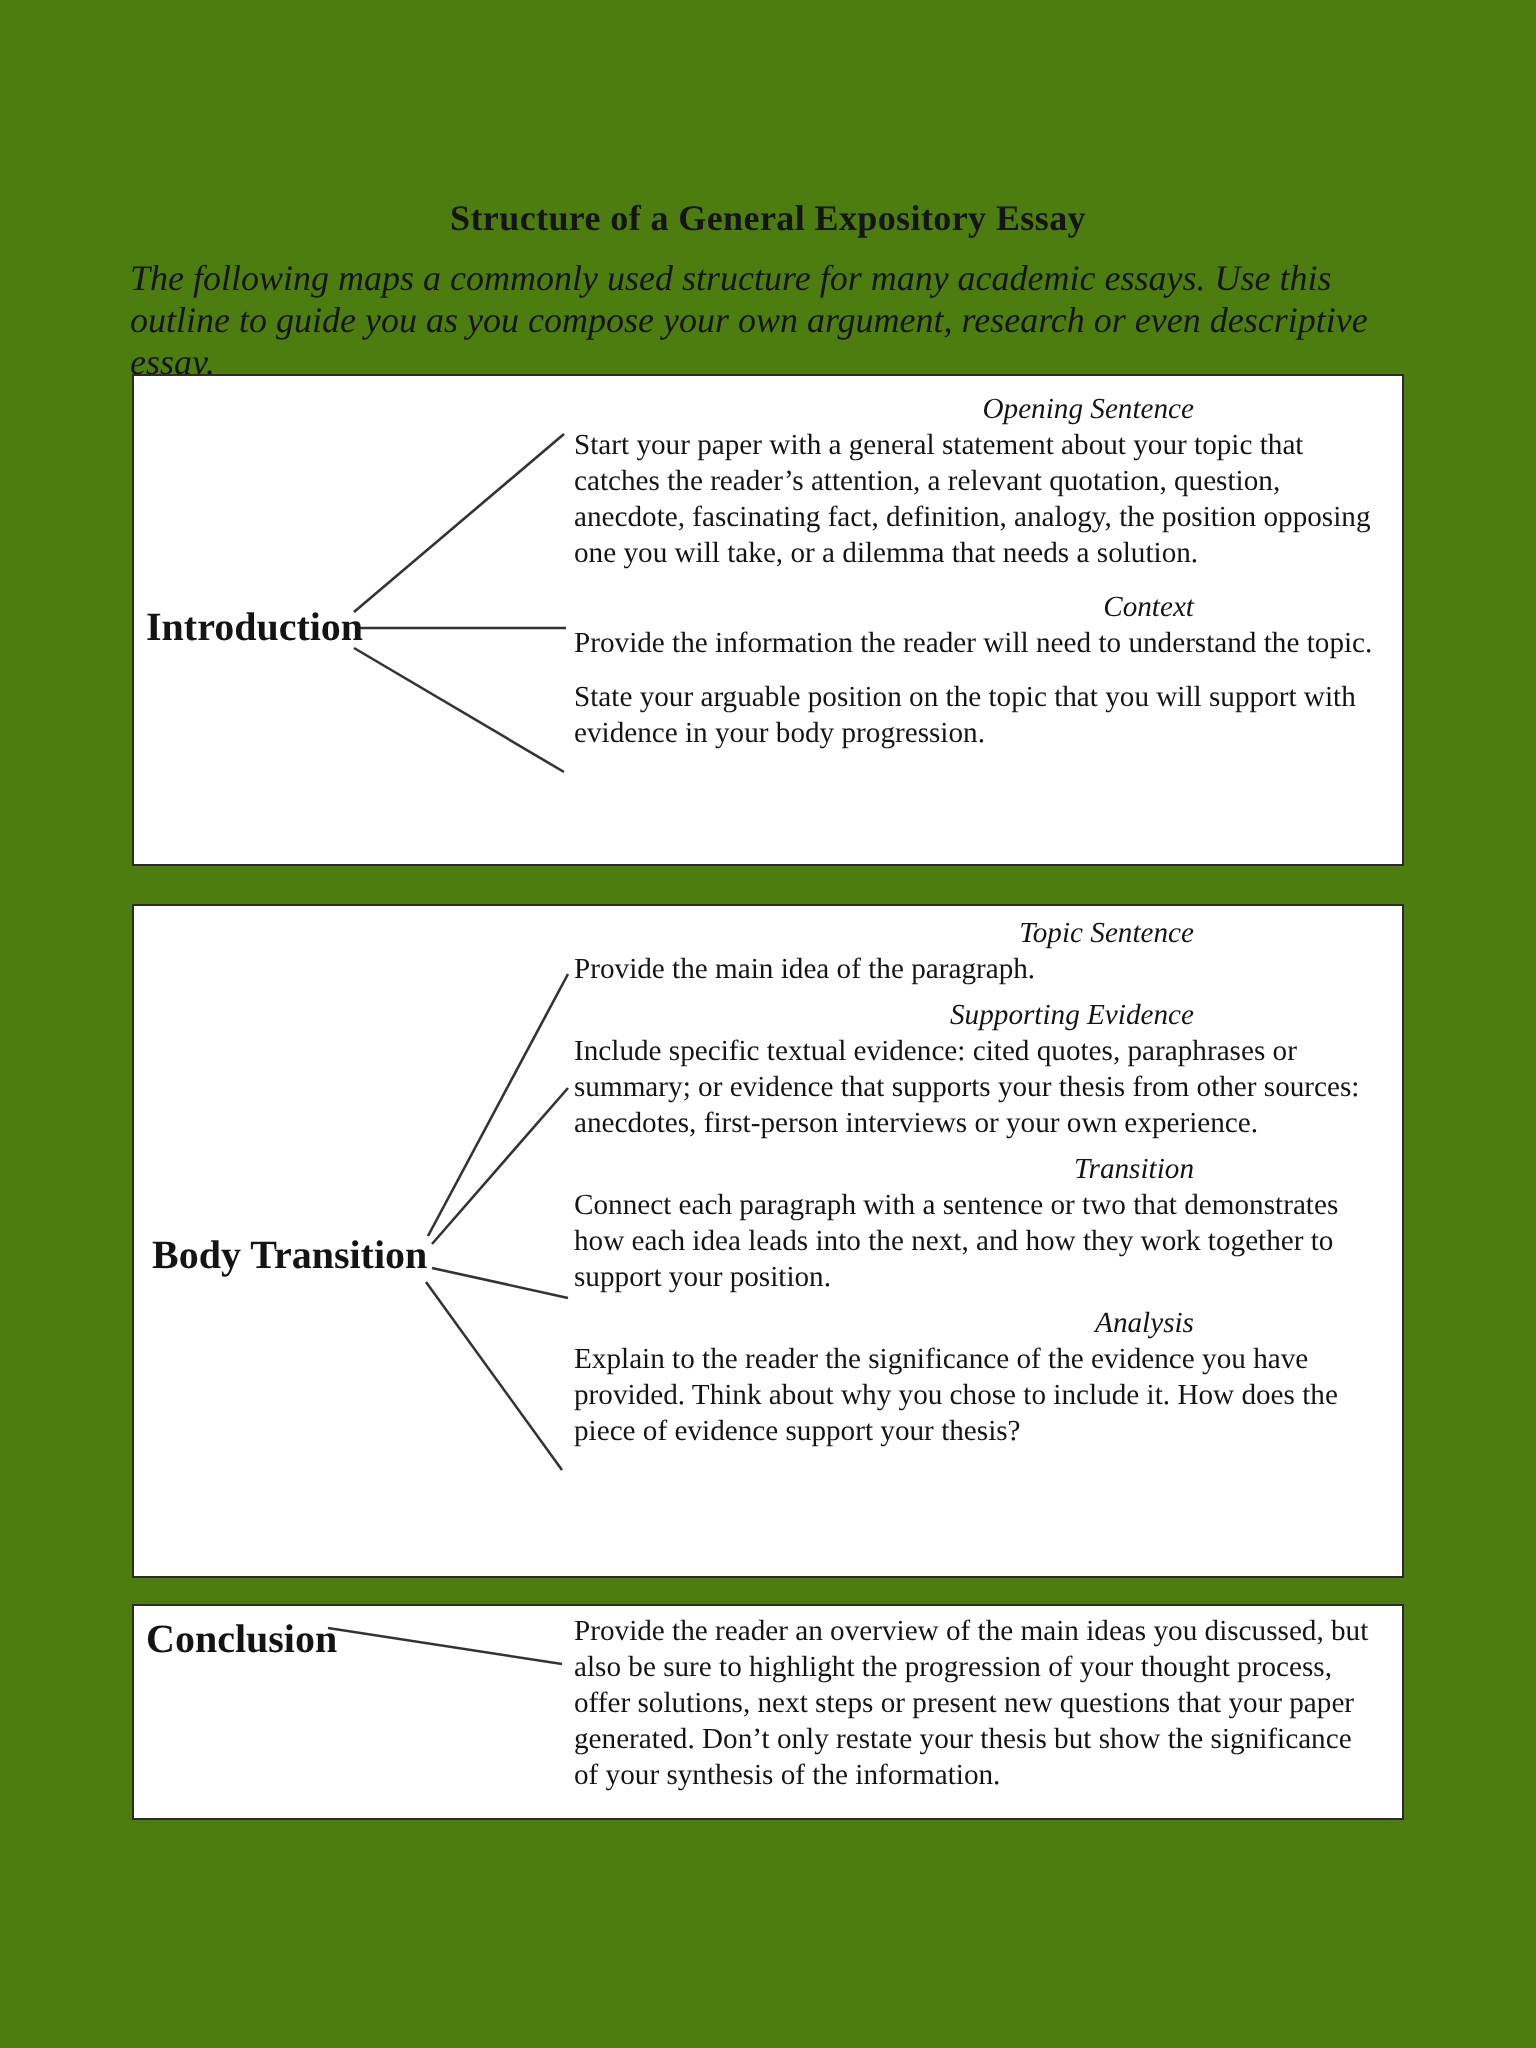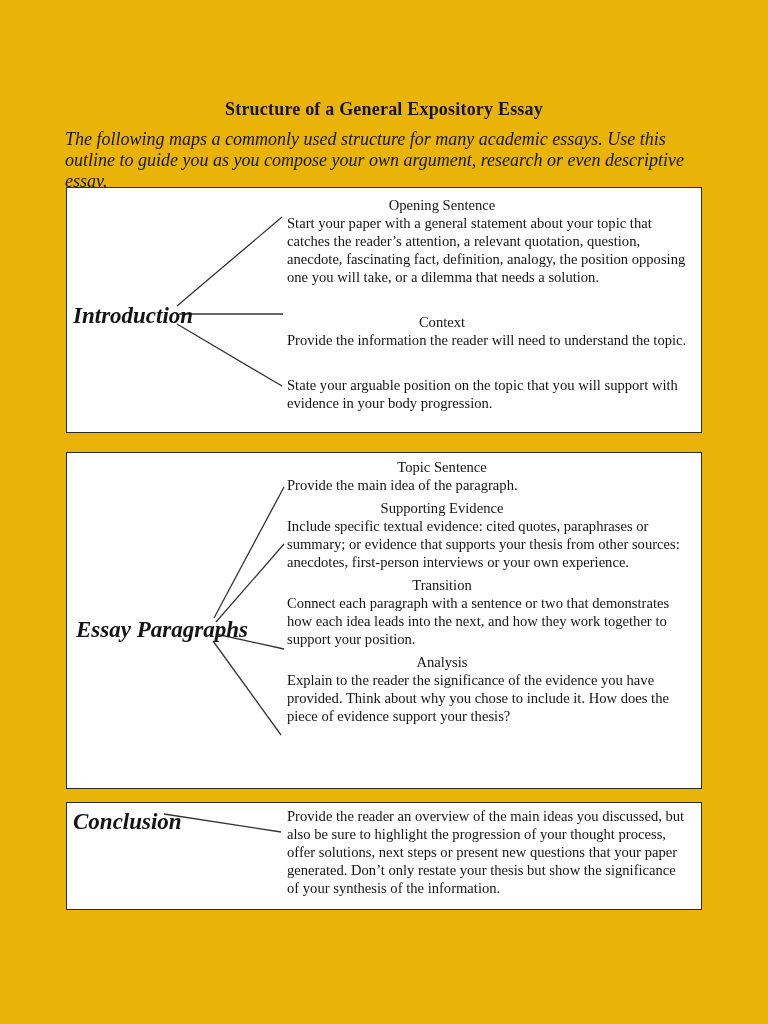--- a/index.html
+++ b/index.html
@@ -1,54 +1,53 @@
 <!DOCTYPE html>
 <html><head>
 <meta charset="utf-8">
 <style>
   html, body { margin:0; padding:0; background:#ffffff; }
   .page {
-    position:relative; width:768px; height:1024px; background:#eab308;
+    position:relative; width:768px; height:1024px; background:#4d7c0f;
     font-family:"Liberation Serif", serif; color:#141414; overflow:hidden;
   }
   .title {
     position:absolute; top:99px; left:0; width:768px; text-align:center;
     font-size:18px; font-weight:bold; letter-spacing:0.2px; margin:0;
   }
   .intro {
     position:absolute; top:129px; left:65px; width:642px;
     font-style:italic; font-size:18px; line-height:21px; margin:0;
   }
   .box {
     position:absolute; left:66px; width:636px; box-sizing:border-box;
     border:1.5px solid #2b2b2b; background:#ffffff;
   }
   #box-introduction   { top:187px; height:246px; }
   #box-body-paragraphs{ top:452px; height:337px; }
   #box-conclusion     { top:802px; height:108px;padding-left:20px; }
   .connectors { position:absolute; left:0; top:0; }
   .box-label {
-    position:absolute; font-weight:bold; font-size:23px; line-height:1;
+    position:absolute; font-weight:bold; font-size:20px; line-height:1;
     white-space:nowrap;
-    font-style:italic;
   }
   #box-introduction    .box-label { left:6px;  top:116px; }
   #box-body-paragraphs .box-label { left:9px;  top:165px; }
   #box-conclusion      .box-label { left:6px;  top:7px; }
   .content {
     position:absolute; left:220px; top:0; width:402px;
     font-size:14.6px; line-height:18px;
   }
   #box-introduction    .content { padding-top:8px; }
   #box-body-paragraphs .content { padding-top:5px; }
   #box-conclusion      .content { padding-top:4px; }
-  .item + .item { margin-top:27px; }
+  .item + .item { margin-top:9px; }
   #box-body-paragraphs .item + .item { margin-top:5px; }
   .item-heading {
-    text-align:center; padding-right:92px;
+    font-style:italic; text-align:right; padding-right:92px;
   }
   .item-heading:empty { display:none; }
   line { stroke:#333333; stroke-width:1.3; }
 </style>
 </head>
 <body>
 
 <div class="page">
 
   <h1 class="title">Structure of a General Expository Essay</h1>
@@ -77,21 +76,21 @@
     </div>
   </div>
 
   <div class="box" id="box-body-paragraphs">
     <svg class="connectors" width="633" height="334" viewBox="0 0 633 334">
       <line x1="147" y1="165" x2="217" y2="34"></line>
       <line x1="149" y1="169" x2="217" y2="91"></line>
       <line x1="149" y1="181" x2="217" y2="196"></line>
       <line x1="146" y1="188" x2="214" y2="282"></line>
     </svg>
-    <div class="box-label">Essay Paragraphs</div>
+    <div class="box-label">Body Transition</div>
     <div class="content">
       <div class="item">
         <div class="item-heading">Topic Sentence</div>
         <div class="item-body">Provide the main idea of the paragraph.</div>
       </div>
       <div class="item">
         <div class="item-heading">Supporting Evidence</div>
         <div class="item-body">Include specific textual evidence: cited quotes, paraphrases or summary; or evidence that supports your thesis from other sources: anecdotes, first-person interviews or your own experience.</div>
       </div>
       <div class="item">

